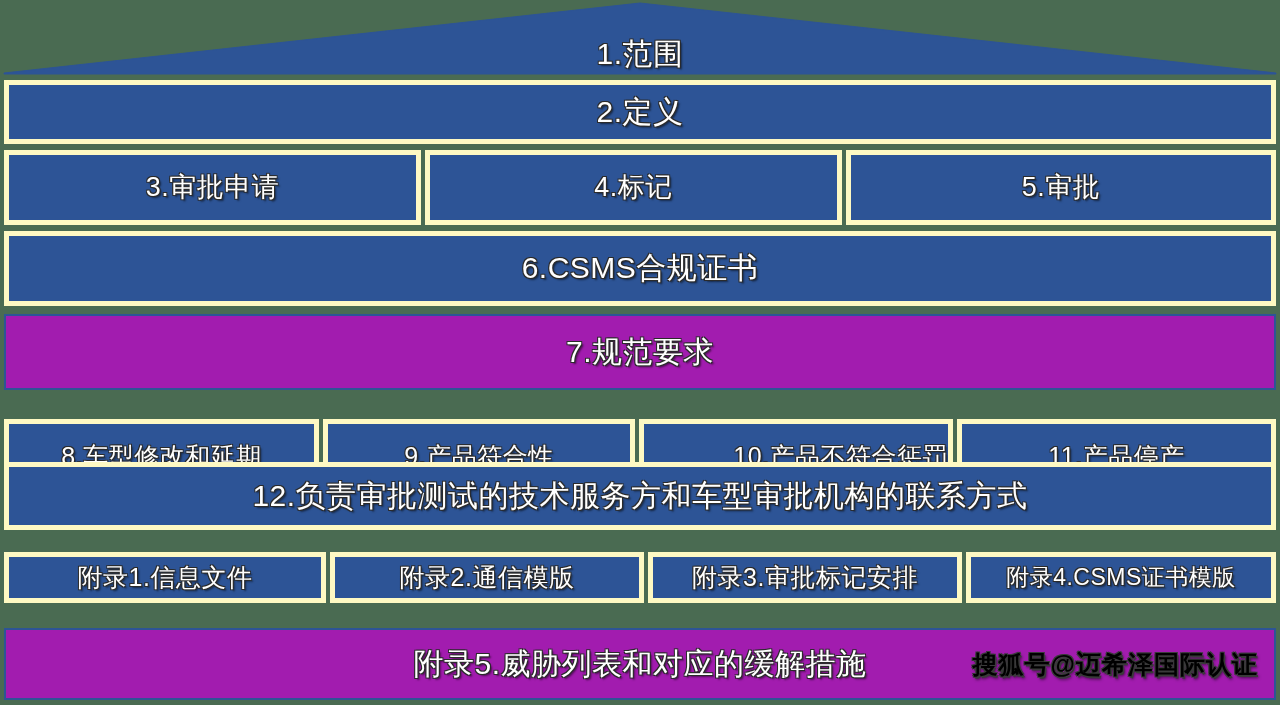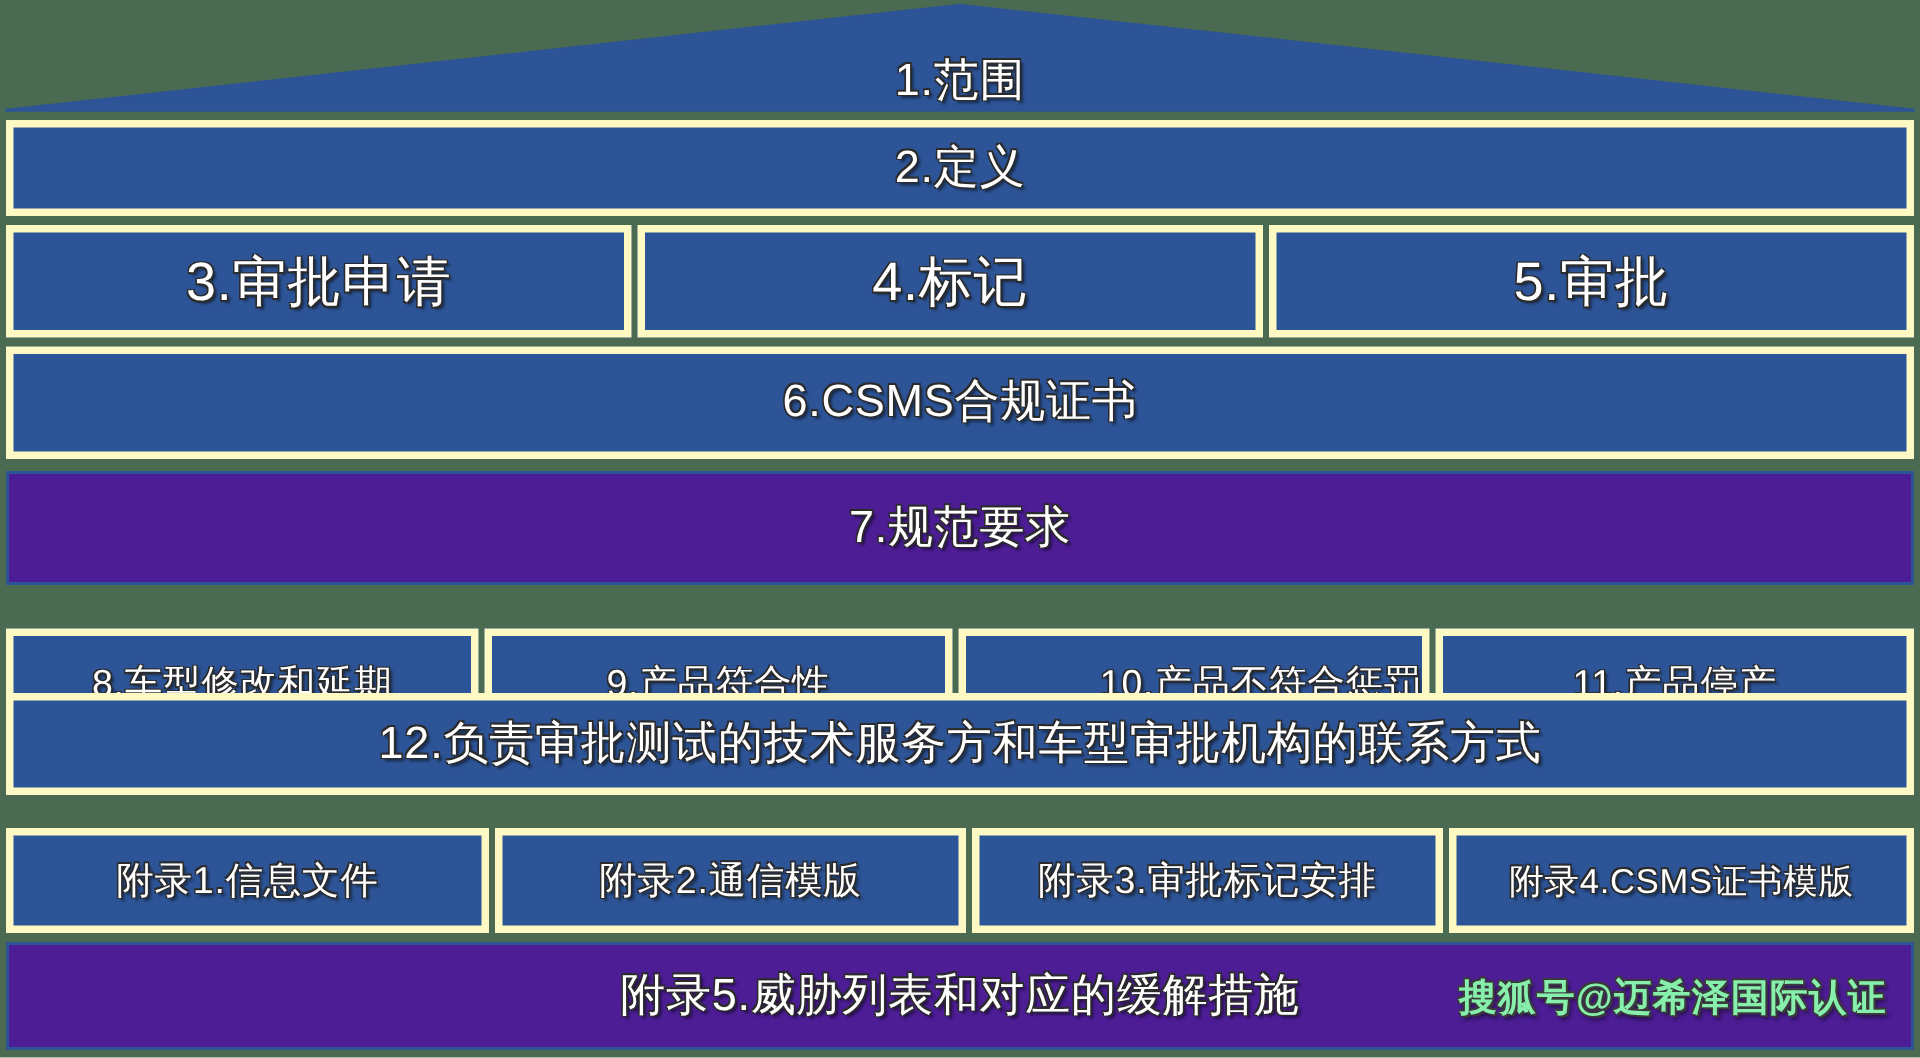--- a/index.html
+++ b/index.html
@@ -50,50 +50,50 @@
     background: #2d5496;
     border: 5px solid #fef9c3;
     box-sizing: border-box;
     display: flex;
     align-items: center;
     justify-content: center;
     text-align: center;
     overflow: hidden;
   }
   .cell.orange {
-    background: #4c1d95;
+    background: #a21caf;
     border: 2px solid #2d5496;
   }
 
   
   .txt {
     color: #ffffff;
     font-size: 27px;
     font-weight: 400;
     line-height: 1.15;
     letter-spacing: 0.5px;
     text-shadow:
        1px  1px 0 #2b2b2b,
       -1px  1px 0 #2b2b2b,
        1px -1px 0 #2b2b2b,
       -1px -1px 0 #2b2b2b,
        2px  2px 2px rgba(0,0,0,0.55);
     white-space: nowrap;
   }
   .txt.lg { font-size: 30px; }
-  .txt.md { font-size: 36px; }
+  .txt.md { font-size: 27px; }
   .txt.sm { font-size: 25px; }
   .txt.xs { font-size: 23px; }
 
   
   .watermark {
     position: absolute;
     right: 22px;
     top: 648px;
-    color: #86efac;
+    color: #000000;
     font-size: 25px;
     font-weight: bold;
     letter-spacing: 1px;
     white-space: nowrap;
     text-shadow:
        1.5px 1.5px 0 #3a3a3a,
       -1px  1px  0 #3a3a3a,
        1px -1px  0 #3a3a3a,
       -1px -1px  0 #3a3a3a,
        2px  3px  3px rgba(0,0,0,0.6);
@@ -157,21 +157,21 @@
       <span class="txt sm">11.产品停产</span>
     </div>
   </div>
 
   <div class="row" style="top:462px; height:68px;">
     <div class="cell" style="flex:1 1 100%;">
       <span class="txt lg">12.负责审批测试的技术服务方和车型审批机构的联系方式</span>
     </div>
   </div>
 
-  <div class="row" style="top:552px; height:70px;border-radius:26px;">
+  <div class="row" style="top:552px; height:51px;border-radius:26px;">
     <div class="cell" style="flex:0 0 322px;">
       <span class="txt sm">附录1.信息文件</span>
     </div>
     <div class="cell" style="flex:0 0 314px;">
       <span class="txt sm">附录2.通信模版</span>
     </div>
     <div class="cell" style="flex:0 0 314px;">
       <span class="txt sm">附录3.审批标记安排</span>
     </div>
     <div class="cell" style="flex:1 1 auto;">

